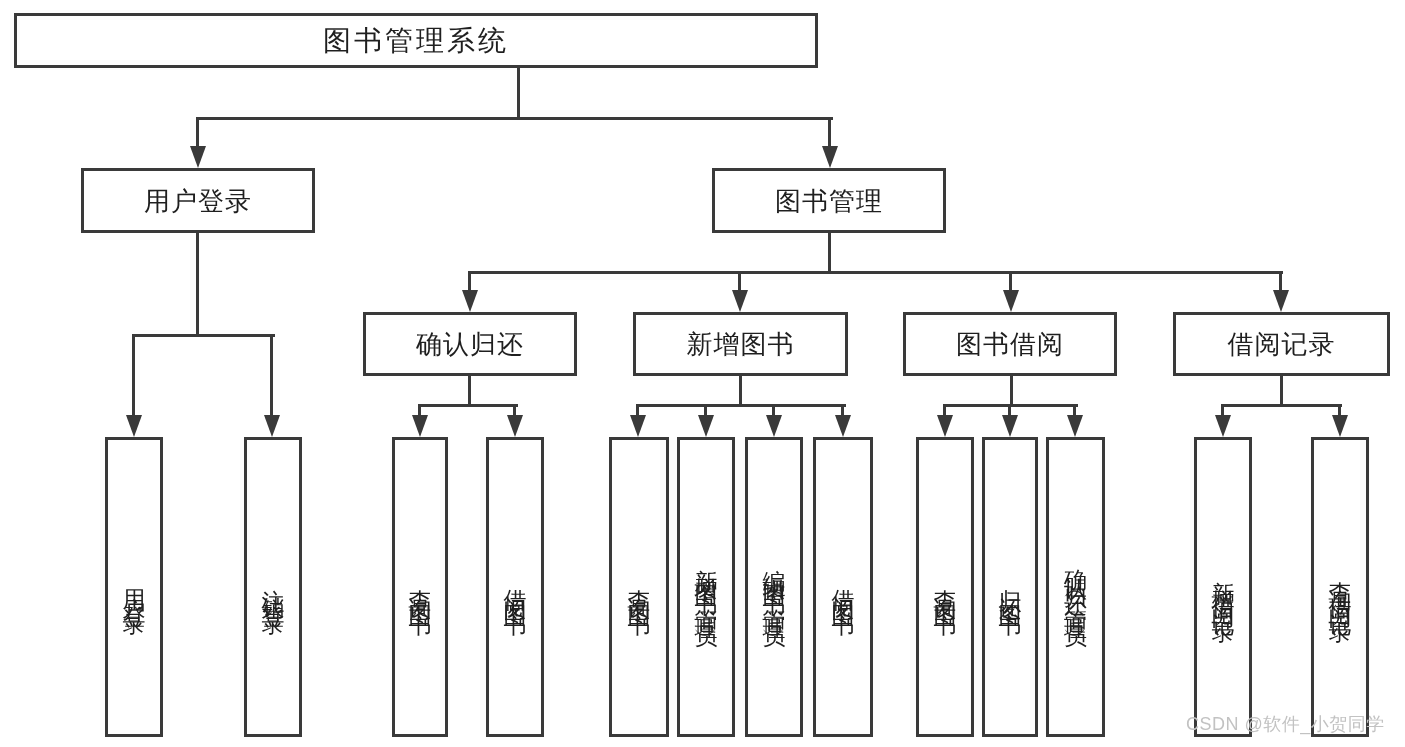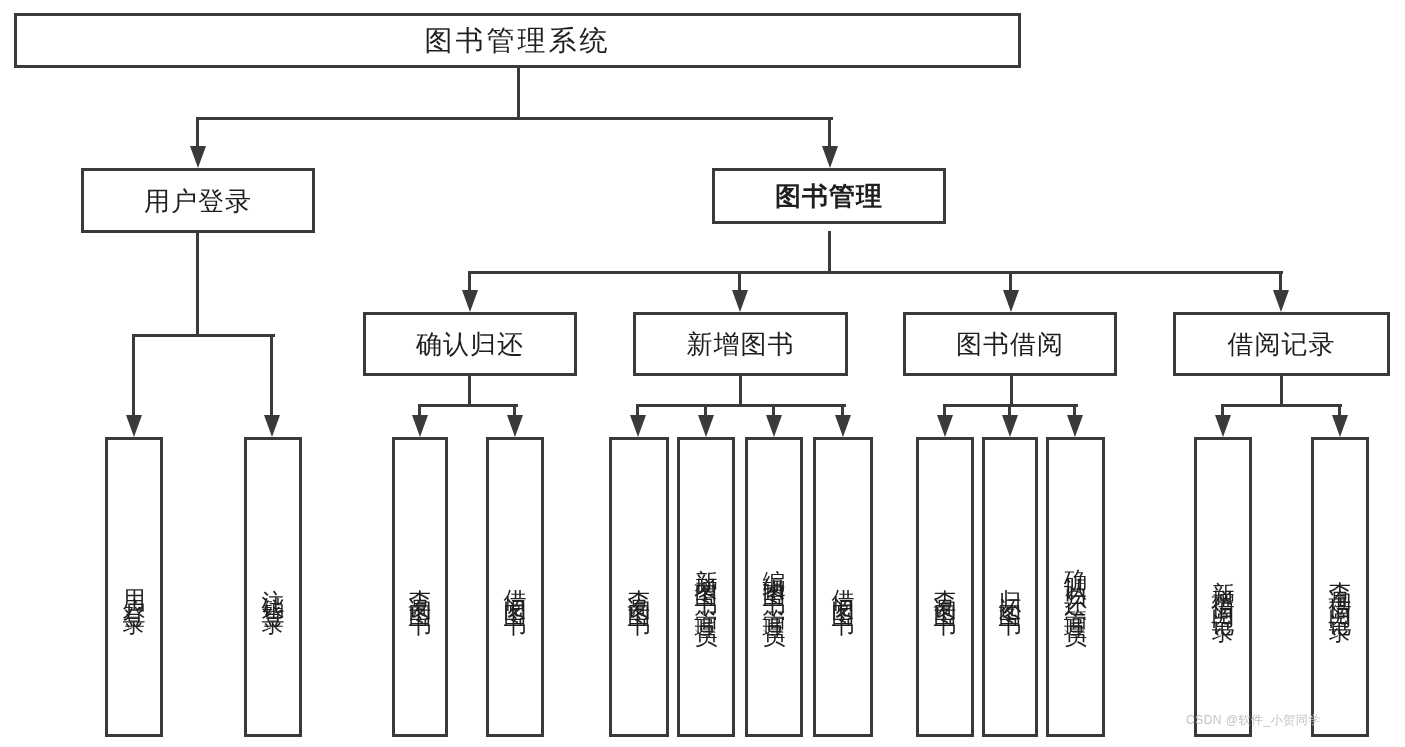--- a/index.html
+++ b/index.html
@@ -62,51 +62,51 @@
     width: 0; height: 0;
     border-left: 8px solid transparent;
     border-right: 8px solid transparent;
     border-top: 22px solid var(--color-line);
   }
 
   .watermark {
     position: absolute;
     left: 1186px;
     top: 712px;
-    font-size: 12px;
+    font-size: 18px;
     color: var(--color-watermark);
     letter-spacing: 0.5px;
     white-space: nowrap;
     z-index: 5;
   }
 </style>
 </head>
 <body>
 
 <div id="canvas">
 
-  <div class="box root-box" style="left:14px; top:13px; width:1007px; height:55px;">
+  <div class="box root-box" style="left:14px; top:13px; width:804px; height:55px;">
     <span class="hlabel">图书管理系统</span>
   </div>
 
   <div class="v" style="left:517px; top:66px; height:53px;"></div>
   <div class="h" style="left:197px; top:117px; width:636px;"></div>
   <div class="arrow" style="left:189px; top:117px; height:51px;">
     <div class="stem"></div>
     <div class="head"></div>
   </div>
   <div class="arrow" style="left:821px; top:117px; height:51px;">
     <div class="stem"></div>
     <div class="head"></div>
   </div>
 
   <div class="box" style="left:81px; top:168px; width:234px; height:65px;">
     <span class="hlabel">用户登录</span>
   </div>
-  <div class="box" style="left:712px; top:168px; width:234px; height:56px;font-weight:bold;">
+  <div class="box" style="left:712px; top:168px; width:234px; height:65px;">
     <span class="hlabel">图书管理</span>
   </div>
 
   <div class="v" style="left:196px; top:231px; height:106px;"></div>
   <div class="h" style="left:133px; top:334px; width:142px;"></div>
   <div class="arrow" style="left:125px; top:334px; height:103px;">
     <div class="stem"></div>
     <div class="head"></div>
   </div>
   <div class="arrow" style="left:263px; top:334px; height:103px;">

